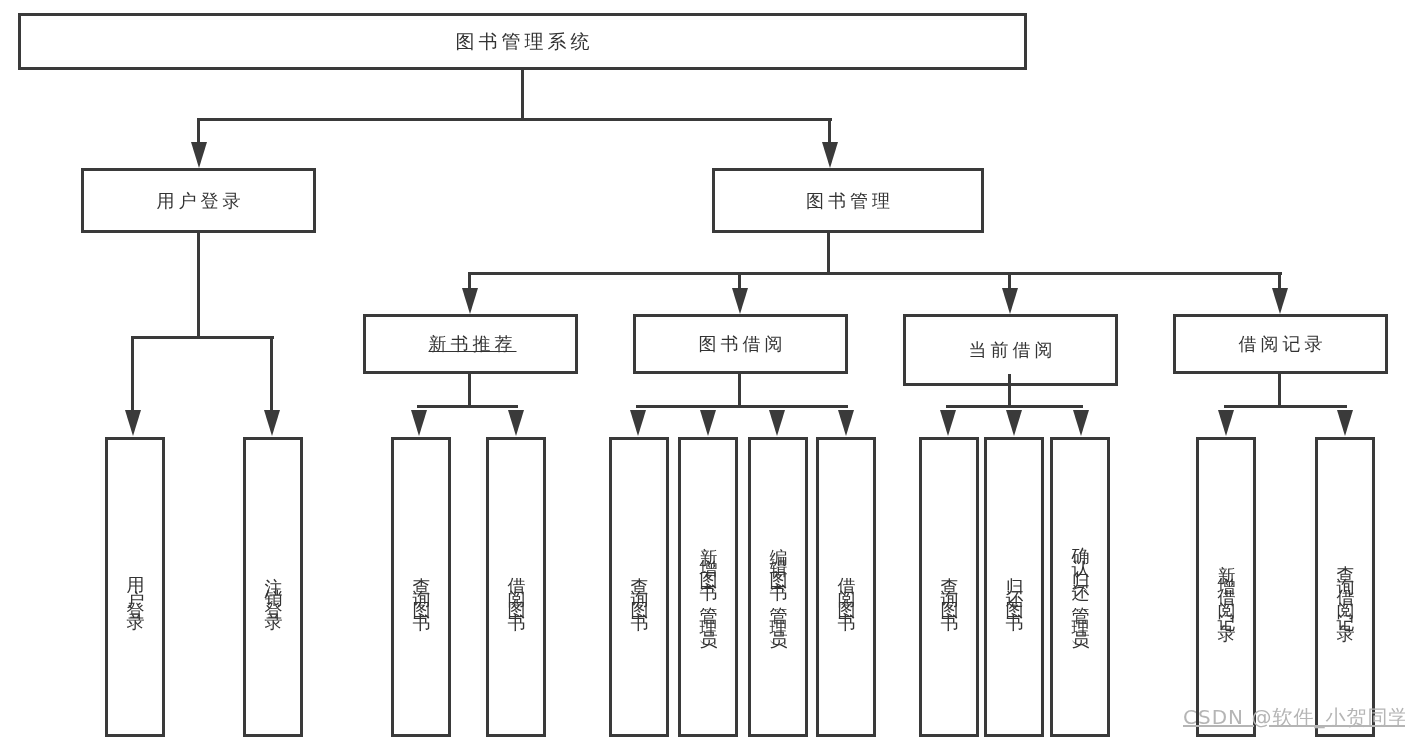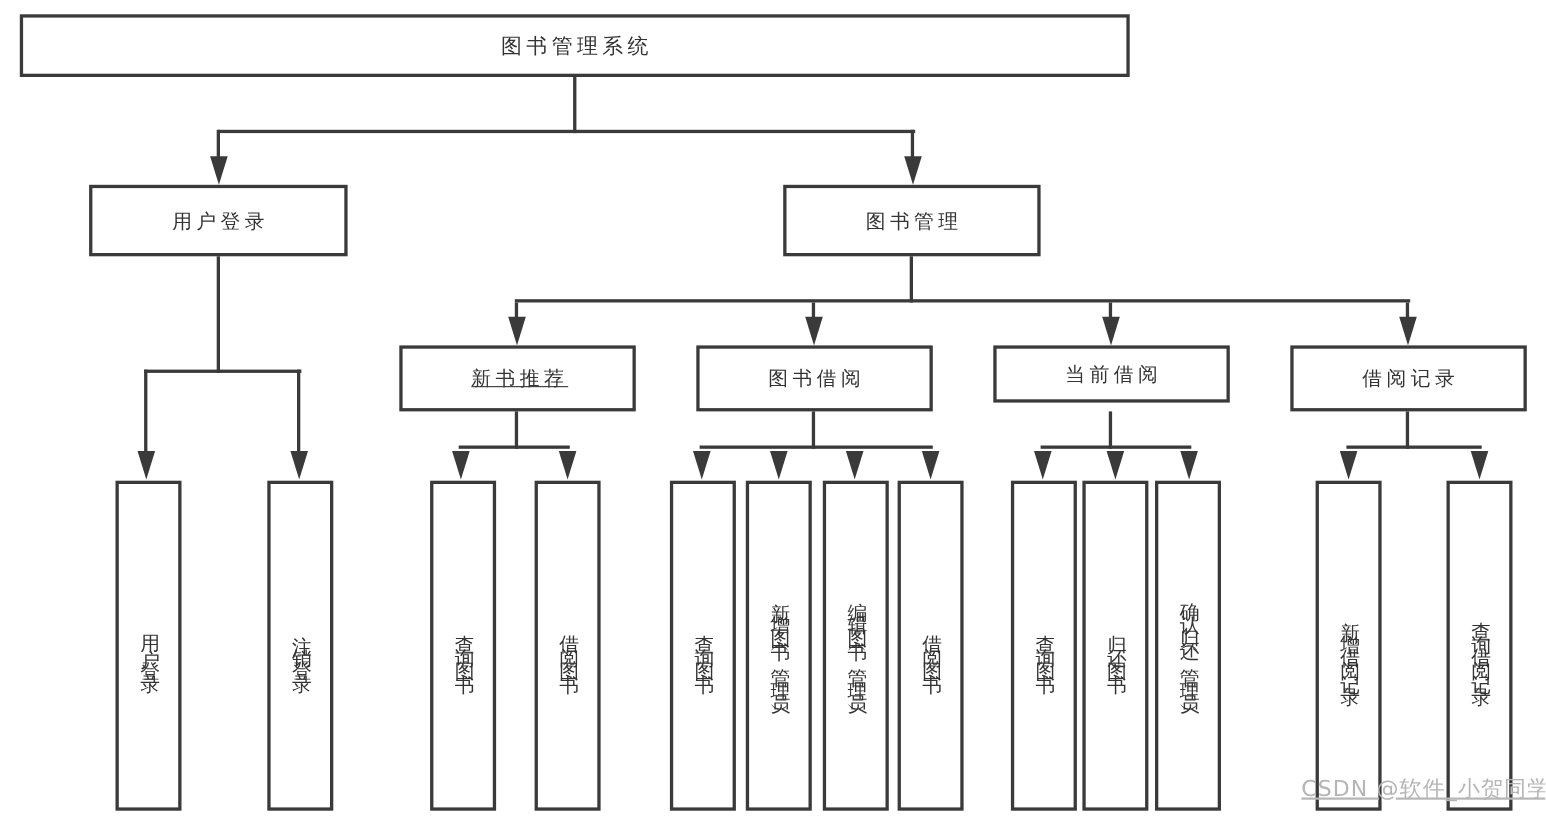--- a/index.html
+++ b/index.html
@@ -48,21 +48,21 @@
   <div class="box root" style="left:18px;top:13px;width:1009px;height:57px;">图书管理系统</div>
 
   <div class="vline" style="left:521px;top:70px;height:51px;"></div>
   <div class="hline" style="left:198px;top:118px;width:634px;"></div>
   <div class="vline" style="left:197px;top:118px;height:26px;"></div>
   <div class="vline" style="left:828px;top:118px;height:26px;"></div>
   <div class="arw" style="left:191px;top:142px;"></div>
   <div class="arw" style="left:822px;top:142px;"></div>
 
   <div class="box" style="left:81px;top:168px;width:235px;height:65px;">用户登录</div>
-  <div class="box" style="left:712px;top:168px;width:234px;height:65px;">图书管理</div>
+  <div class="box" style="left:712px;top:168px;width:272px;height:65px;">图书管理</div>
 
   <div class="vline" style="left:197px;top:233px;height:106px;"></div>
   <div class="hline" style="left:131px;top:336px;width:143px;"></div>
   <div class="vline" style="left:131px;top:336px;height:76px;"></div>
   <div class="vline" style="left:270px;top:336px;height:76px;"></div>
   <div class="arw" style="left:125px;top:410px;"></div>
   <div class="arw" style="left:264px;top:410px;"></div>
 
   <div class="vline" style="left:827px;top:233px;height:42px;"></div>
   <div class="hline" style="left:468px;top:272px;width:814px;"></div>
@@ -70,21 +70,21 @@
   <div class="vline" style="left:738px;top:275px;height:15px;"></div>
   <div class="vline" style="left:1008px;top:275px;height:15px;"></div>
   <div class="vline" style="left:1278px;top:275px;height:15px;"></div>
   <div class="arw" style="left:462px;top:288px;"></div>
   <div class="arw" style="left:732px;top:288px;"></div>
   <div class="arw" style="left:1002px;top:288px;"></div>
   <div class="arw" style="left:1272px;top:288px;"></div>
 
   <div class="box" style="left:363px;top:314px;width:215px;height:60px;text-decoration:underline;">新书推荐</div>
   <div class="box" style="left:633px;top:314px;width:215px;height:60px;">图书借阅</div>
-  <div class="box" style="left:903px;top:314px;width:215px;height:52px;">当前借阅</div>
+  <div class="box" style="left:903px;top:314px;width:215px;height:72px;">当前借阅</div>
   <div class="box" style="left:1173px;top:314px;width:215px;height:60px;">借阅记录</div>
 
   <div class="vline" style="left:468px;top:374px;height:34px;"></div>
   <div class="hline" style="left:417px;top:405px;width:101px;"></div>
   <div class="arw" style="left:411px;top:410px;"></div>
   <div class="arw" style="left:508px;top:410px;"></div>
 
   <div class="vline" style="left:738px;top:374px;height:34px;"></div>
   <div class="hline" style="left:636px;top:405px;width:212px;"></div>
   <div class="arw" style="left:630px;top:410px;"></div>

